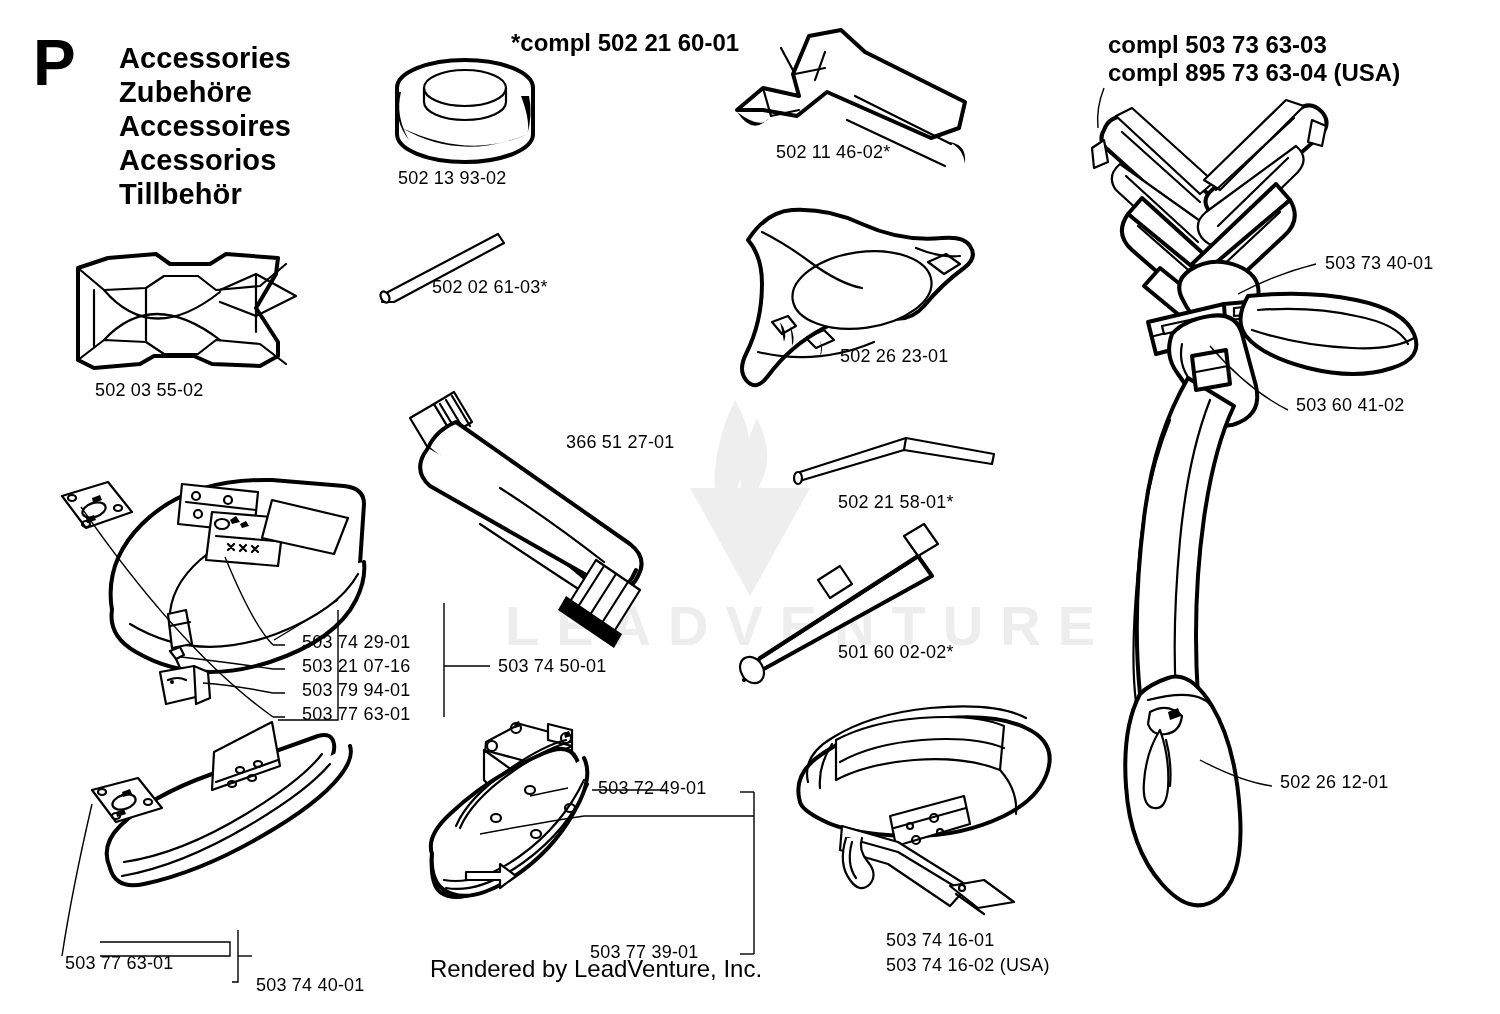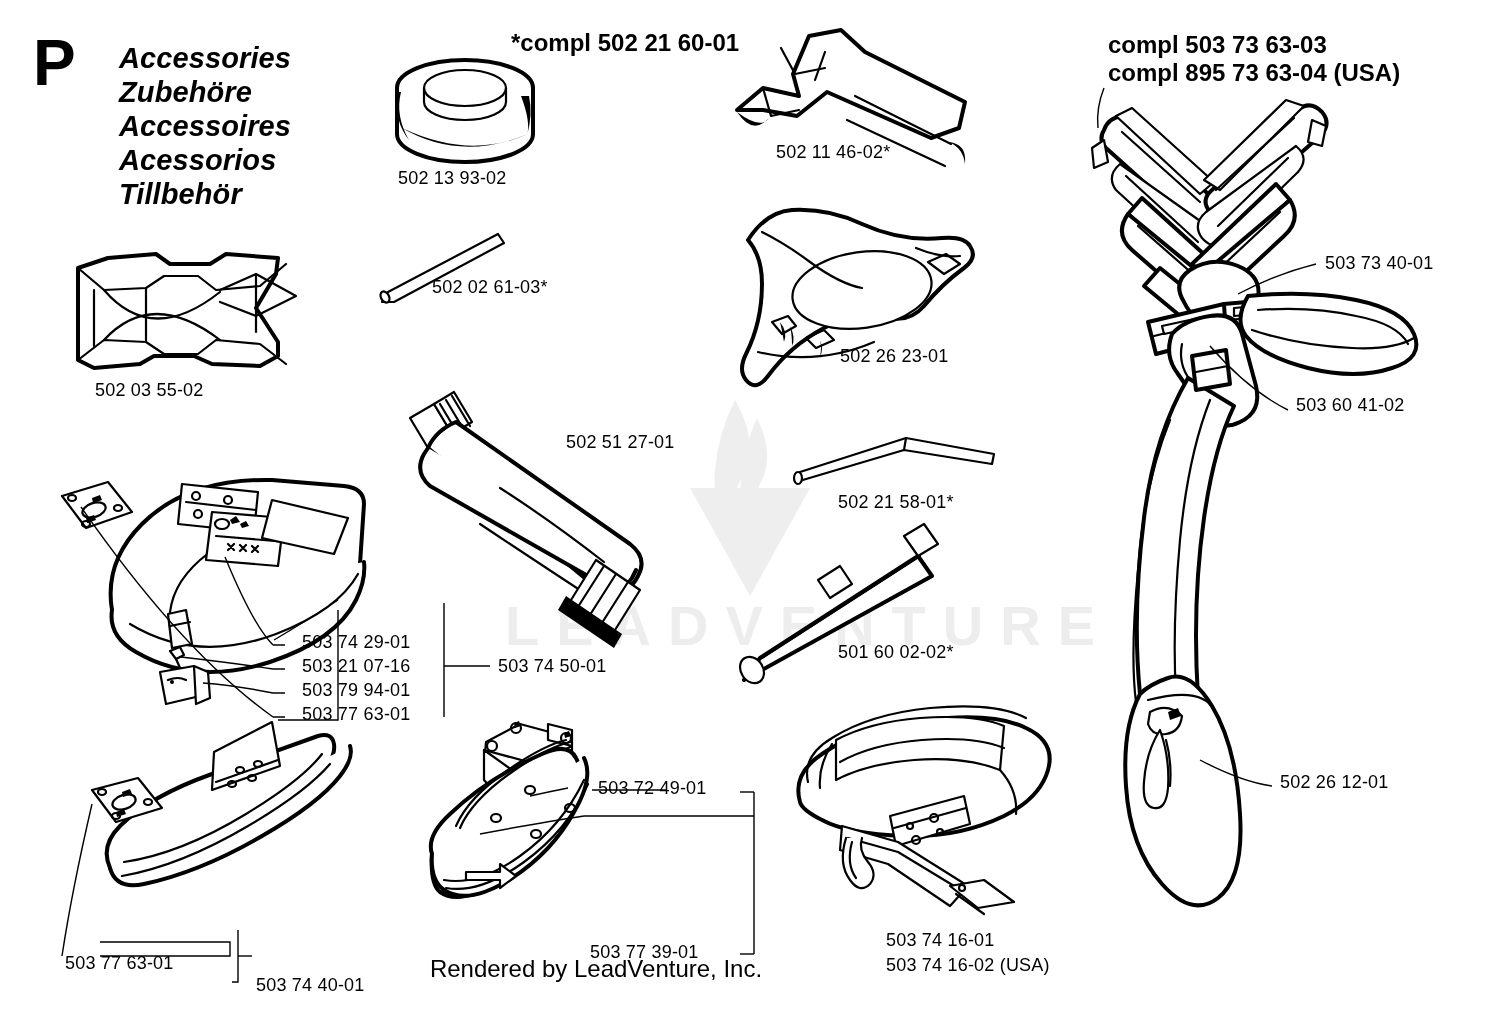--- a/index.html
+++ b/index.html
@@ -14,21 +14,20 @@
   .lbl{position:absolute;white-space:nowrap;font-family:"Liberation Sans",sans-serif;}
   .pn{font-size:18px;letter-spacing:.2px;}
   .title-letter{
     position:absolute;left:33px;top:31px;
     font-size:64px;font-weight:bold;line-height:1;
   }
   .title-block{position:absolute;left:119px;top:42px;}
   .title-block div{
     font-size:29px;font-weight:bold;line-height:1.17;
     letter-spacing:.1px;
-    font-style:italic;
   }
   .hdr{font-size:24px;font-weight:bold;line-height:1.22;}
   .footer{
     position:absolute;left:0;top:955px;width:1192px;text-align:center;
     font-size:24px;
   }
   svg{position:absolute;left:0;top:0;}
   .wm{fill:#eeeeee;}
   .wmt{
     fill:#ededed;font-family:"Liberation Sans",sans-serif;
@@ -359,21 +358,21 @@
 
 <div class="lbl hdr" style="left:511px;top:28px;">*compl 502 21 60-01</div>
 <div class="lbl hdr" style="left:1108px;top:30px;">compl 503 73 63-03</div>
 <div class="lbl hdr" style="left:1108px;top:58px;">compl 895 73 63-04 (USA)</div>
 
 <div class="lbl pn" style="left:398px;top:168px;">502 13 93-02</div>
 <div class="lbl pn" style="left:776px;top:142px;">502 11 46-02*</div>
 <div class="lbl pn" style="left:432px;top:277px;">502 02 61-03*</div>
 <div class="lbl pn" style="left:95px;top:380px;text-align:right;">502 03 55-02</div>
 <div class="lbl pn" style="left:840px;top:346px;">502 26 23-01</div>
-<div class="lbl pn" style="left:566px;top:432px;">502 51 27-01</div>
+<div class="lbl pn" style="left:566px;top:432px;">366 51 27-01</div>
 <div class="lbl pn" style="left:838px;top:492px;">502 21 58-01*</div>
 <div class="lbl pn" style="left:838px;top:642px;"></div>
 
 <div class="lbl pn" style="left:838px;top:642px;">501 60 02-02*</div>
 
 <div class="lbl pn" style="left:302px;top:632px;">503 74 29-01</div>
 <div class="lbl pn" style="left:302px;top:656px;text-align:center;">503 21 07-16</div>
 <div class="lbl pn" style="left:302px;top:680px;">503 79 94-01</div>
 <div class="lbl pn" style="left:302px;top:704px;">503 77 63-01</div>
 <div class="lbl pn" style="left:498px;top:656px;">503 74 50-01</div>

